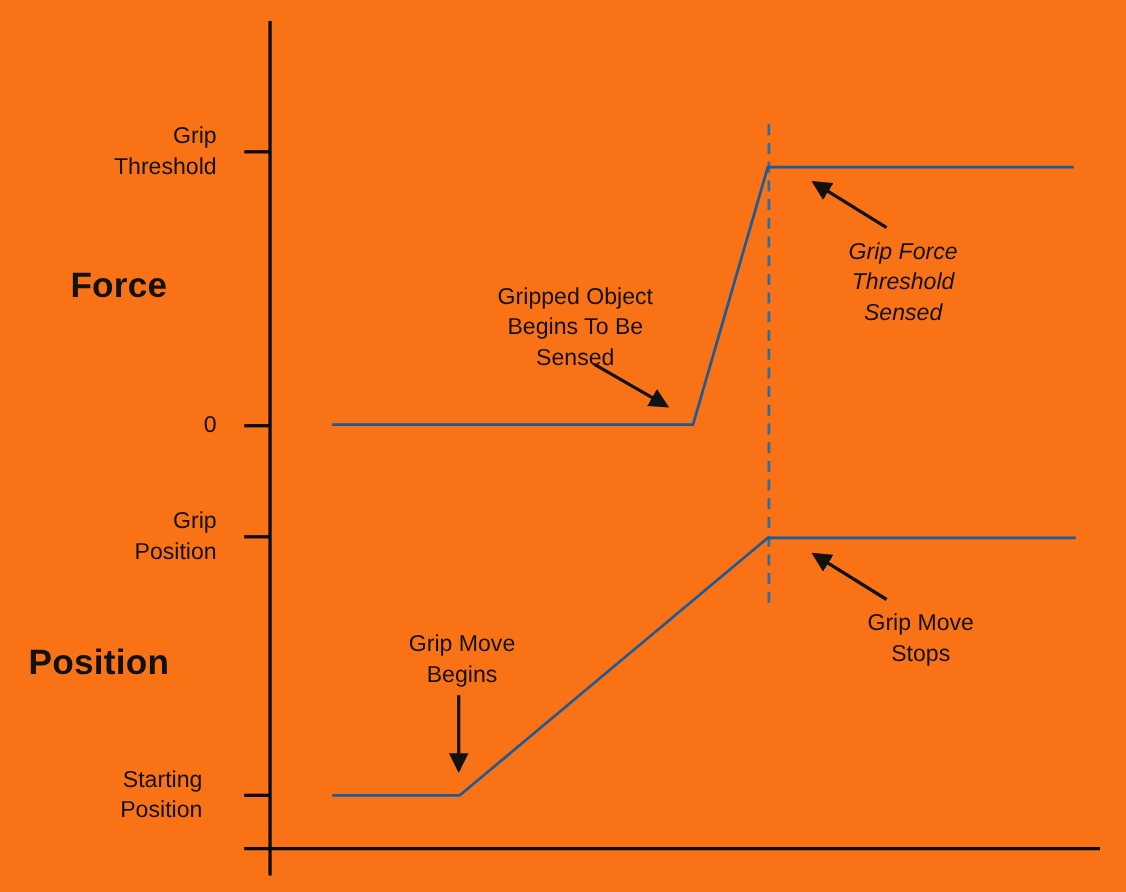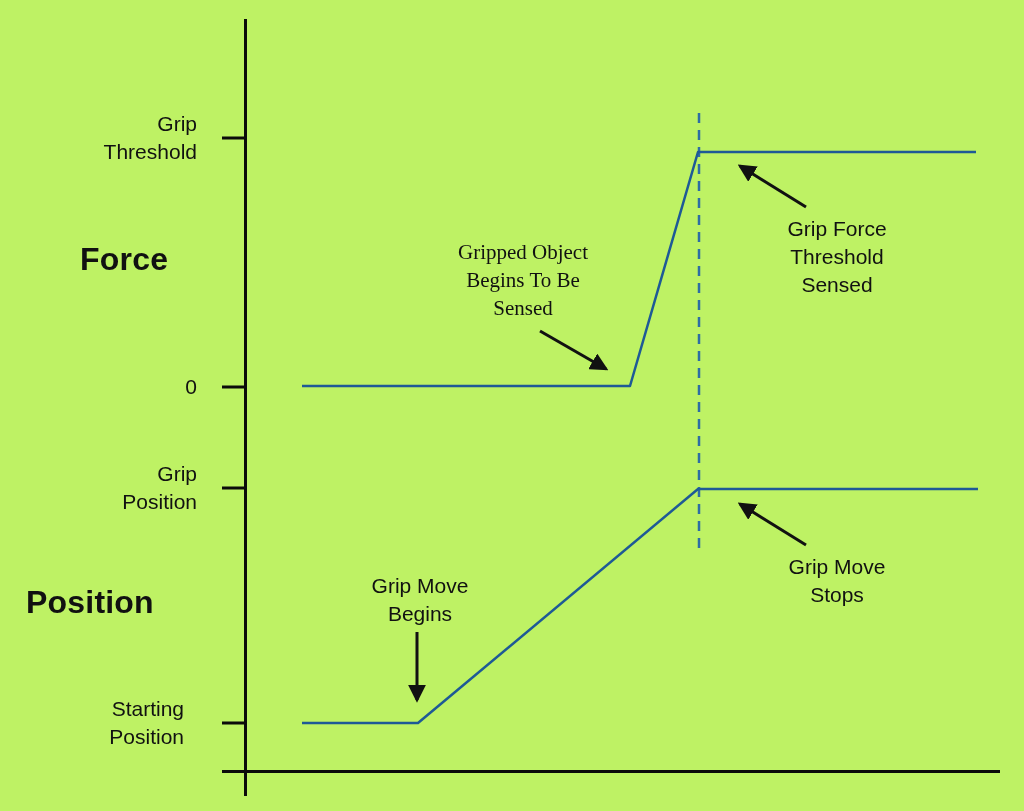--- a/index.html
+++ b/index.html
@@ -1,20 +1,20 @@
 <!DOCTYPE html>
 <html><head>
 <meta charset="utf-8">
 <style>
   html, body { margin: 0; padding: 0; background: #ffffff; }
   .canvas {
     position: relative;
     width: 1024px;
     height: 811px;
-    background: #bef264;
+    background: #f97316;
     font-family: "Liberation Sans", sans-serif;
     overflow: hidden;
   }
   .canvas svg { position: absolute; left: 0; top: 0; }
   .lbl {
     position: absolute;
     white-space: pre-line;
     color: #111111;
   }
   .tick-label {
@@ -68,29 +68,29 @@
 Threshold</div>
 
   <div class="lbl tick-label" style="left:57px; top:373px; width:140px;">0</div>
 
   <div class="lbl tick-label" style="left:57px; top:460px; width:140px;">Grip
 Position</div>
 
   <div class="lbl tick-label" style="left:44px; top:695px; width:140px;">Starting
 Position</div>
 
-  <div class="lbl section-label" style="left:64px; top:241px;margin-left:16px;">Force</div>
+  <div class="lbl section-label" style="left:64px; top:241px;">Force</div>
 
   <div class="lbl section-label" style="left:26px; top:584px;">Position</div>
 
-  <div class="lbl annotation" style="left:408px; top:238px; width:230px;font-family:Liberation Serif, serif;">Gripped Object
+  <div class="lbl annotation" style="left:408px; top:256px; width:230px;">Gripped Object
 Begins To Be
 Sensed</div>
 
-  <div class="lbl annotation" style="left:722px; top:215px; width:230px;">Grip Force
+  <div class="lbl annotation" style="left:706px; top:215px; width:230px;font-style:italic;">Grip Force
 Threshold
 Sensed</div>
 
   <div class="lbl annotation" style="left:305px; top:572px; width:230px;">Grip Move
 Begins</div>
 
   <div class="lbl annotation" style="left:722px; top:553px; width:230px;">Grip Move
 Stops</div>
 
 </div>

